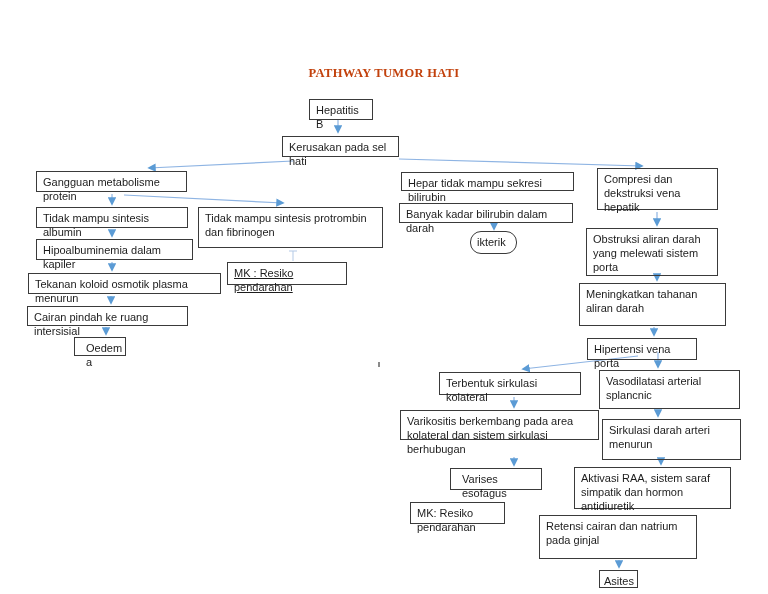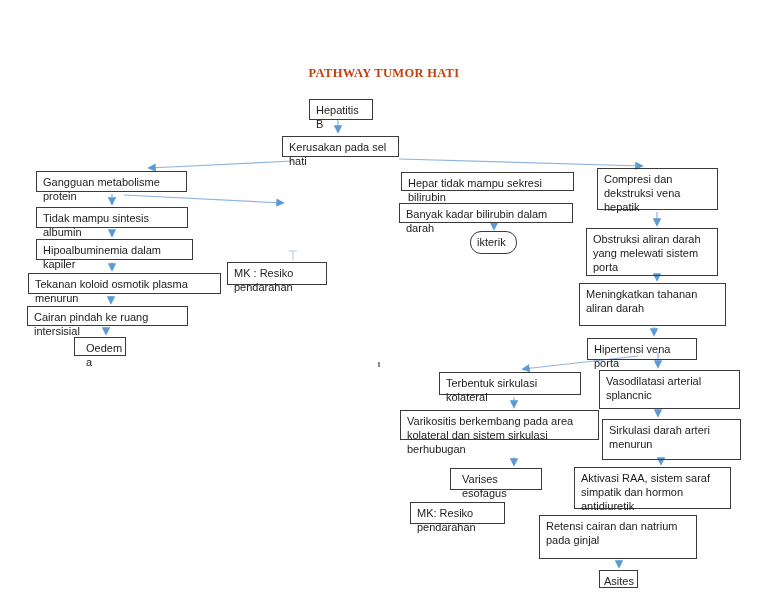--- a/index.html
+++ b/index.html
@@ -67,21 +67,23 @@
 albumin</div>
   <div class="box" style="left:36px;top:239px;width:157px;height:21px;">Hipoalbuminemia dalam
 kapiler</div>
   <div class="box" style="left:28px;top:273px;width:193px;height:21px;">Tekanan koloid osmotik plasma
 menurun</div>
   <div class="box" style="left:27px;top:306px;width:161px;height:20px;">Cairan pindah ke ruang
 intersisial</div>
   <div class="box pad-c" style="left:74px;top:337px;width:52px;height:19px;">Oedem
 a</div>
 
-  <div class="box" style="left:227px;top:262px;width:100px;height:23px;">MK : Resiko
+  <div class="box" style="left:198px;top:207px;width:185px;height:41px;">Tidak mampu sintesis protrombin
+dan fibrinogen</div>
+  <div class="box" style="left:227px;top:262px;width:120px;height:23px;text-decoration:underline;">MK : Resiko
 pendarahan</div>
 
   <div class="box" style="left:401px;top:172px;width:173px;height:19px;">Hepar tidak mampu sekresi
 bilirubin</div>
   <div class="box" style="left:399px;top:203px;width:174px;height:20px;">Banyak kadar bilirubin dalam
 darah</div>
   <div class="box" style="left:470px;top:231px;width:47px;height:23px;border-radius:11px;">ikterik</div>
 
   <div class="box" style="left:597px;top:168px;width:121px;height:42px;">Compresi dan
 dekstruksi vena

